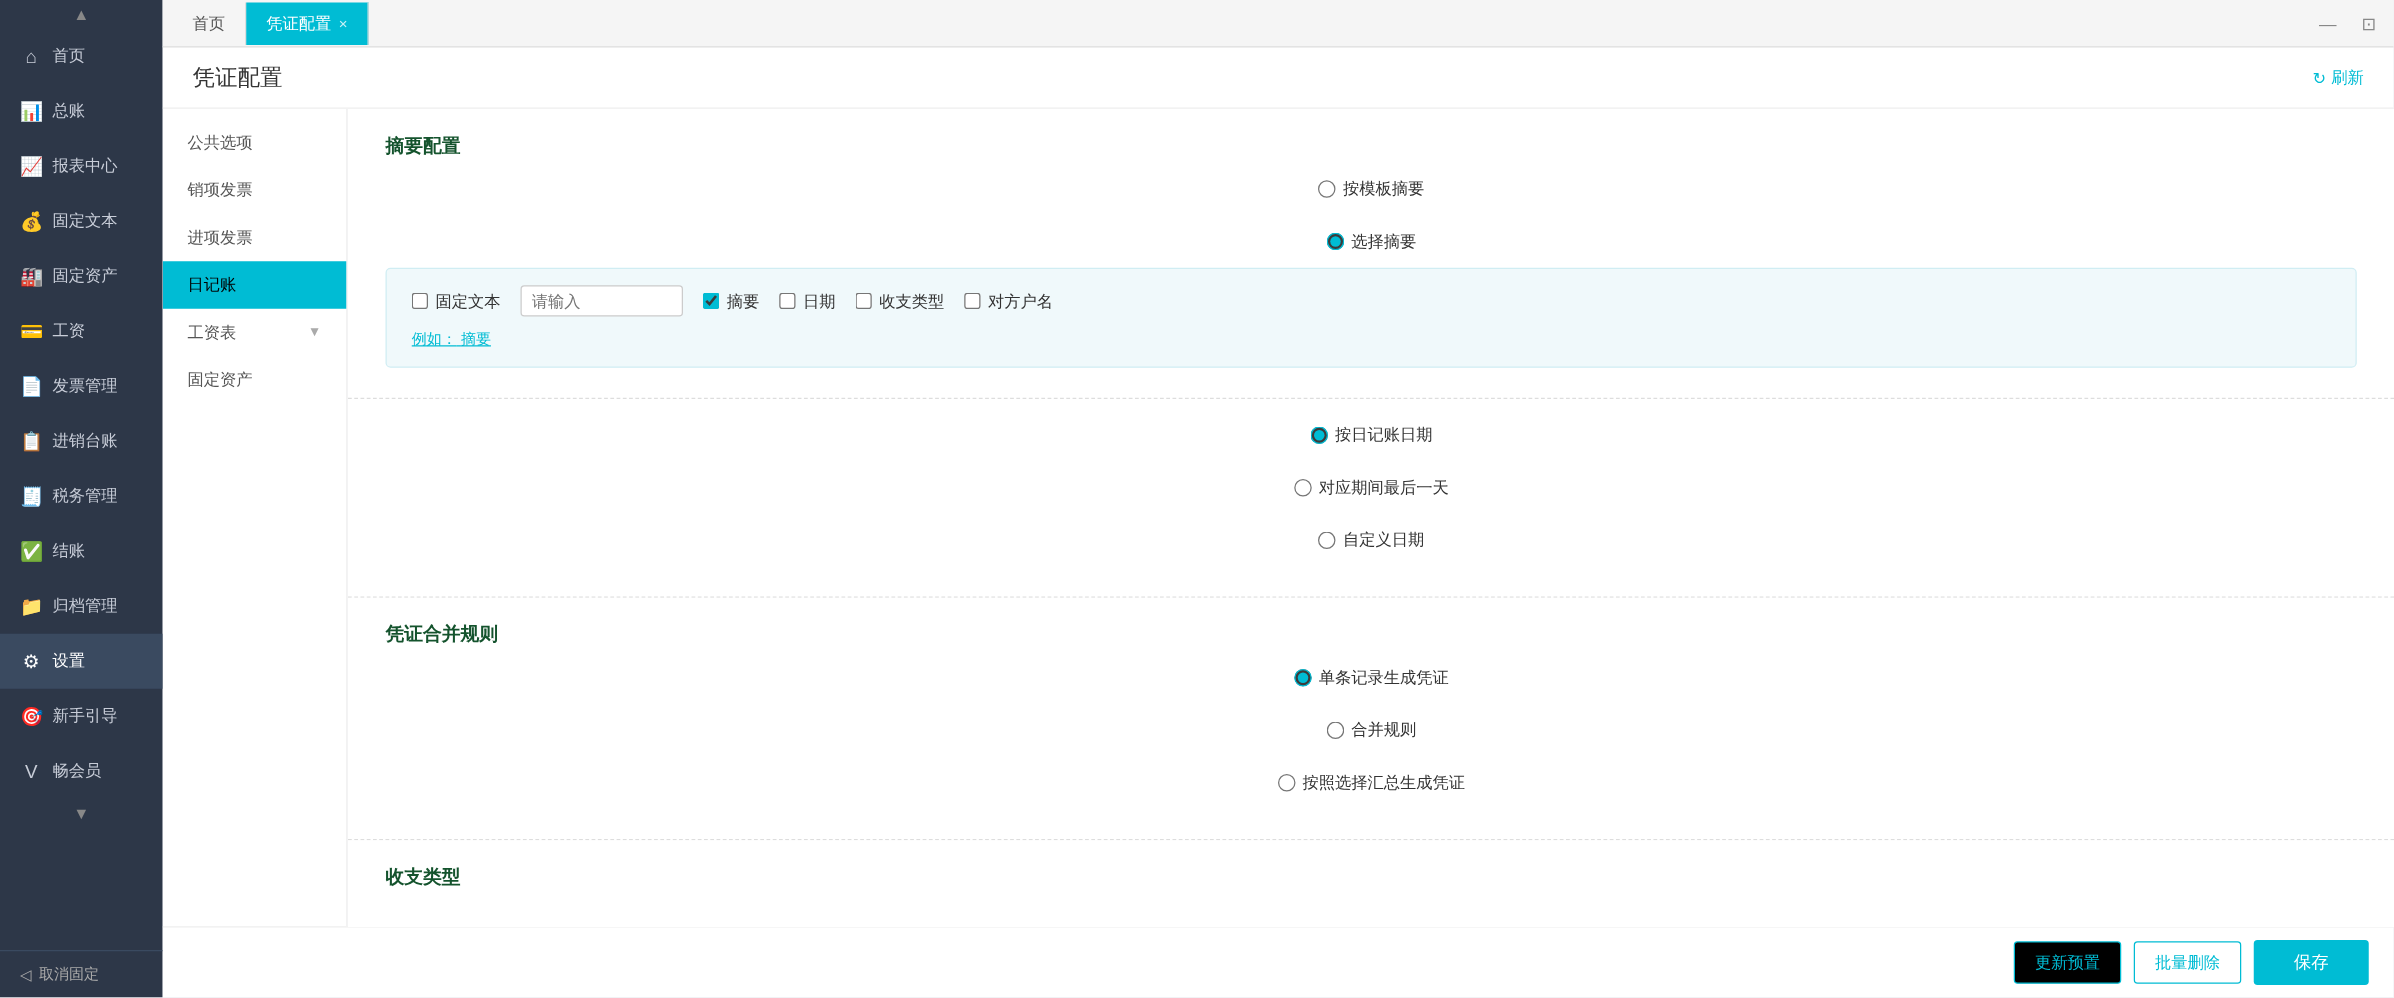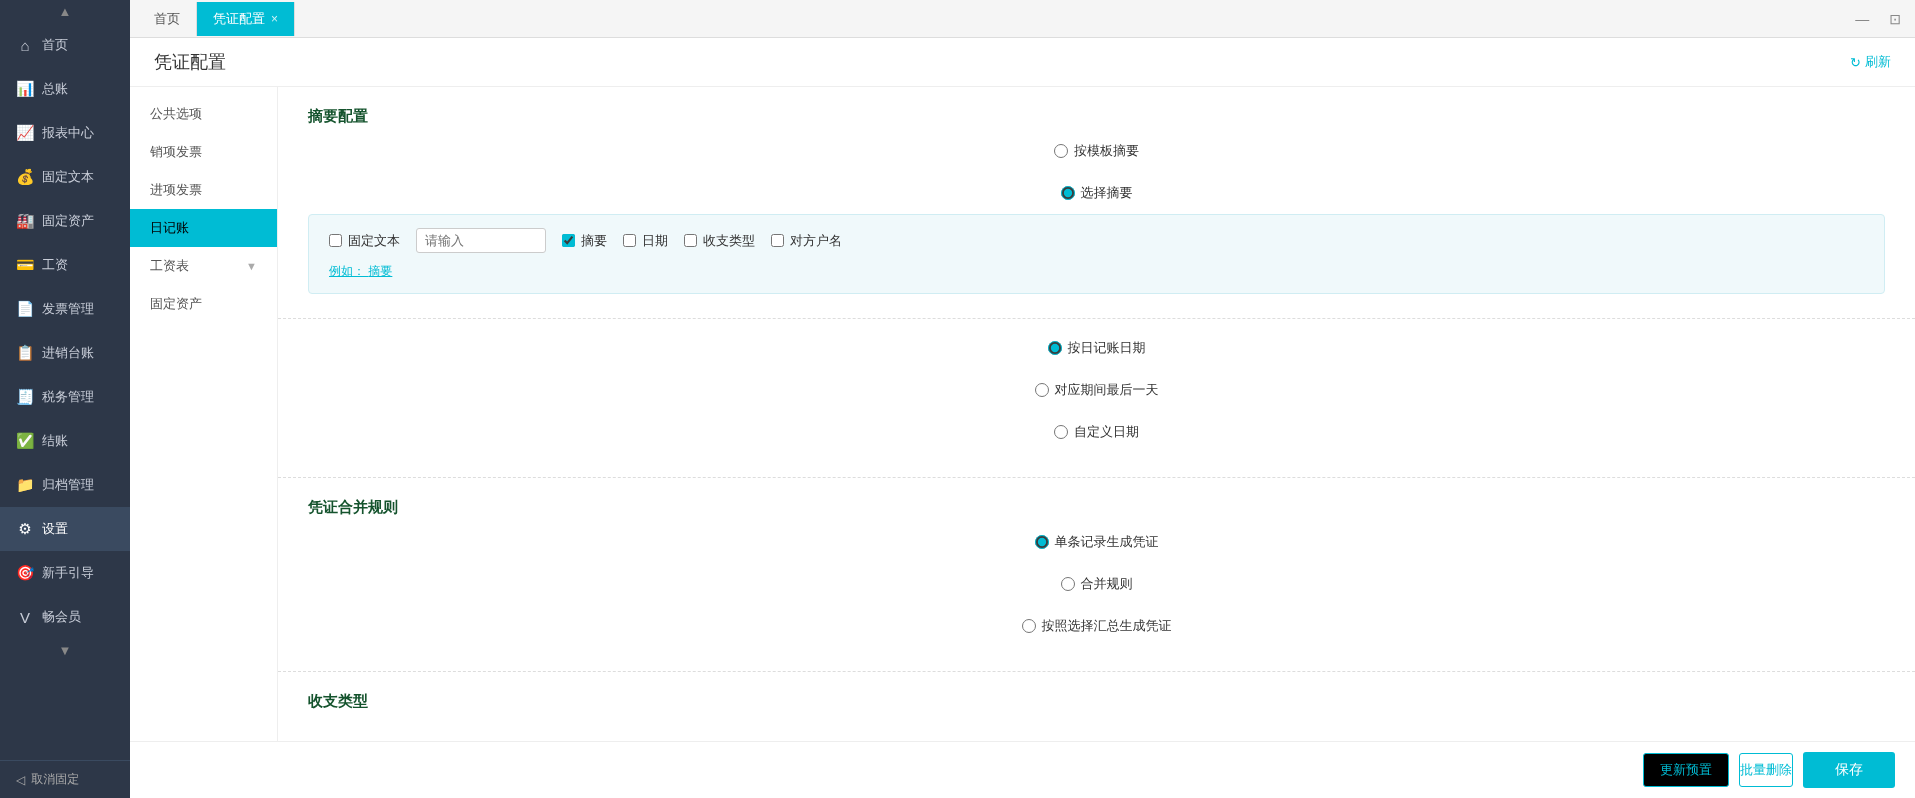--- a/index.html
+++ b/index.html
@@ -265,21 +265,21 @@
       background: #000000;
       padding: 7px 16px;
       border-radius: 3px;
       cursor: pointer;
       font-size: 13px;
     }
     .btn-delete {
       border: 1px solid #00bcd4;
       color: #00bcd4;
       background: #fff;
-      padding: 7px 0;
+      padding: 7px 16px;
       border-radius: 3px;
       cursor: pointer;
       font-size: 13px;
     }
     .btn-save {
       background: #00bcd4;
       color: #fff;
       border: none;
       padding: 9px 32px;
       border-radius: 3px;

